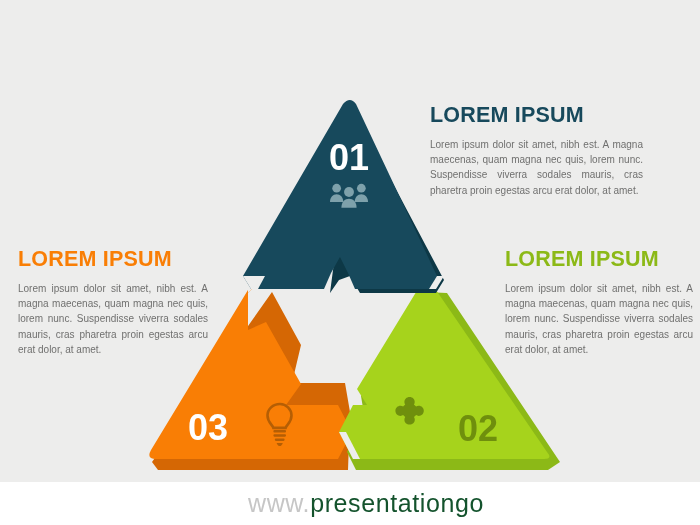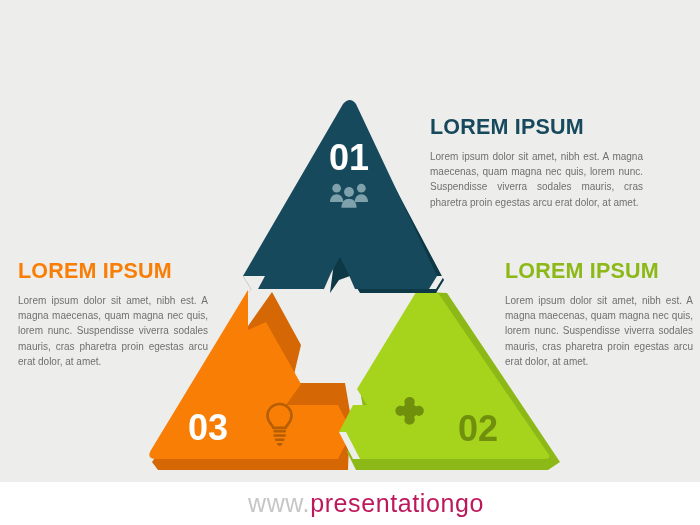--- a/index.html
+++ b/index.html
@@ -37,21 +37,21 @@
     top: 14px;
     width: 480px;
     font-size: 29px;
     line-height: 1.26;
     font-weight: bold;
     color: #0d0d0d;
     letter-spacing: -0.2px;
   }
 
   
-  .block { position: absolute; margin-top: 12px; }
+  .block { position: absolute; }
   .block-head {
     font-size: 21.5px;
     font-weight: bold;
     letter-spacing: 0.2px;
     margin: 0 0 9px 0;
   }
   .block-body {
     font-size: 10px;
     line-height: 1.52;
     color: #70706f;
@@ -95,21 +95,21 @@
     width: 700px;
     height: 43px;
     display: flex;
     align-items: center;
     justify-content: center;
     font-size: 25px;
     letter-spacing: 0.6px;
     white-space: pre;
   }
   .url-dim { color: #c6c6c6; }
-  .url-main { color: #be185d; }
+  .url-main { color: #14532d; }
 </style>
 </head>
 <body>
 
 <div id="slide">
 
   <svg id="corner-mark" viewBox="0 0 64 38">
     <path d="M0 19 H26" stroke="#ffffff" stroke-width="5" fill="none" stroke-linecap="butt"></path>
     <circle cx="35" cy="19" r="13" fill="none" stroke="#ffffff" stroke-width="3.4"></circle>
     <path d="M41.8 9.2 a12.2 12.2 0 0 1 0 19.6" fill="none" stroke="#f0f0f0" stroke-width="2.4" opacity="0.85"></path>

